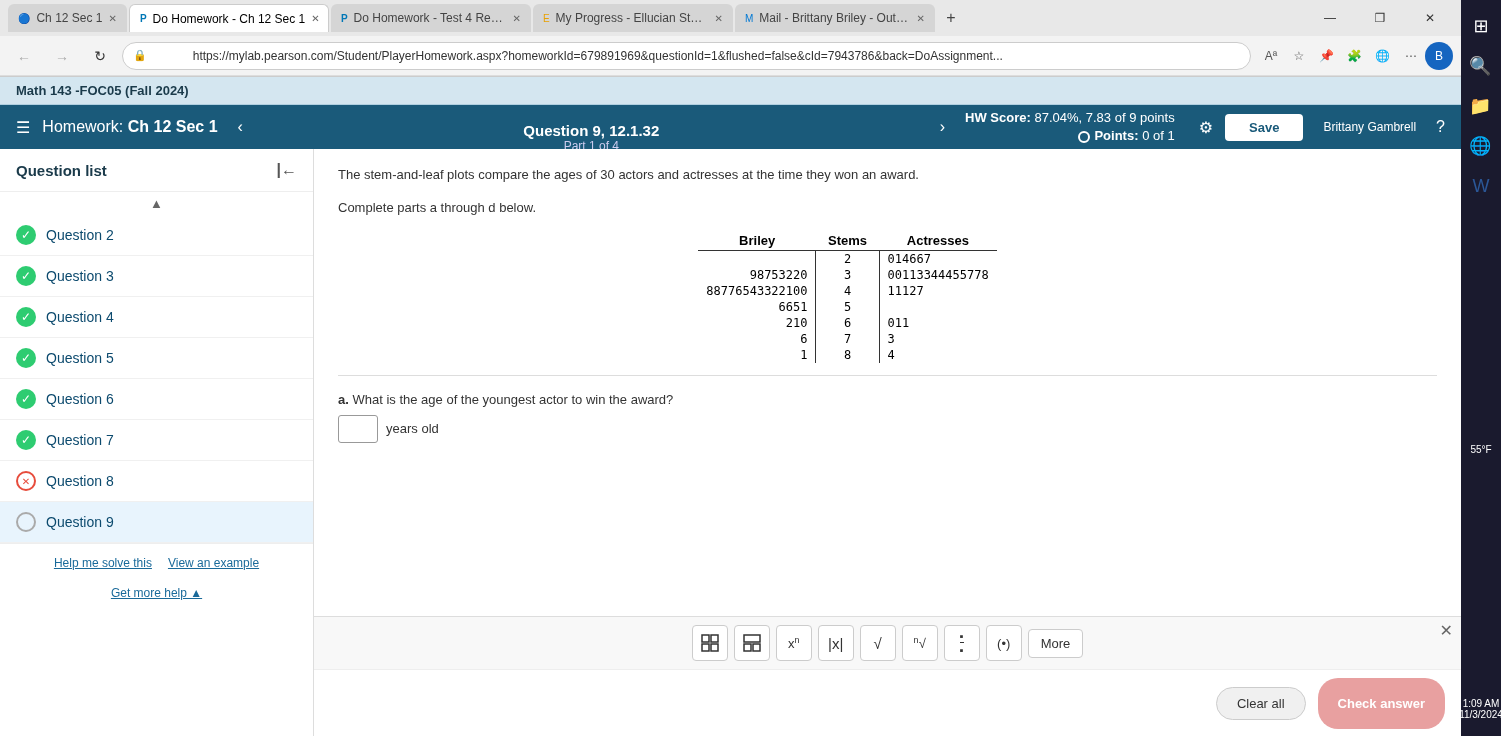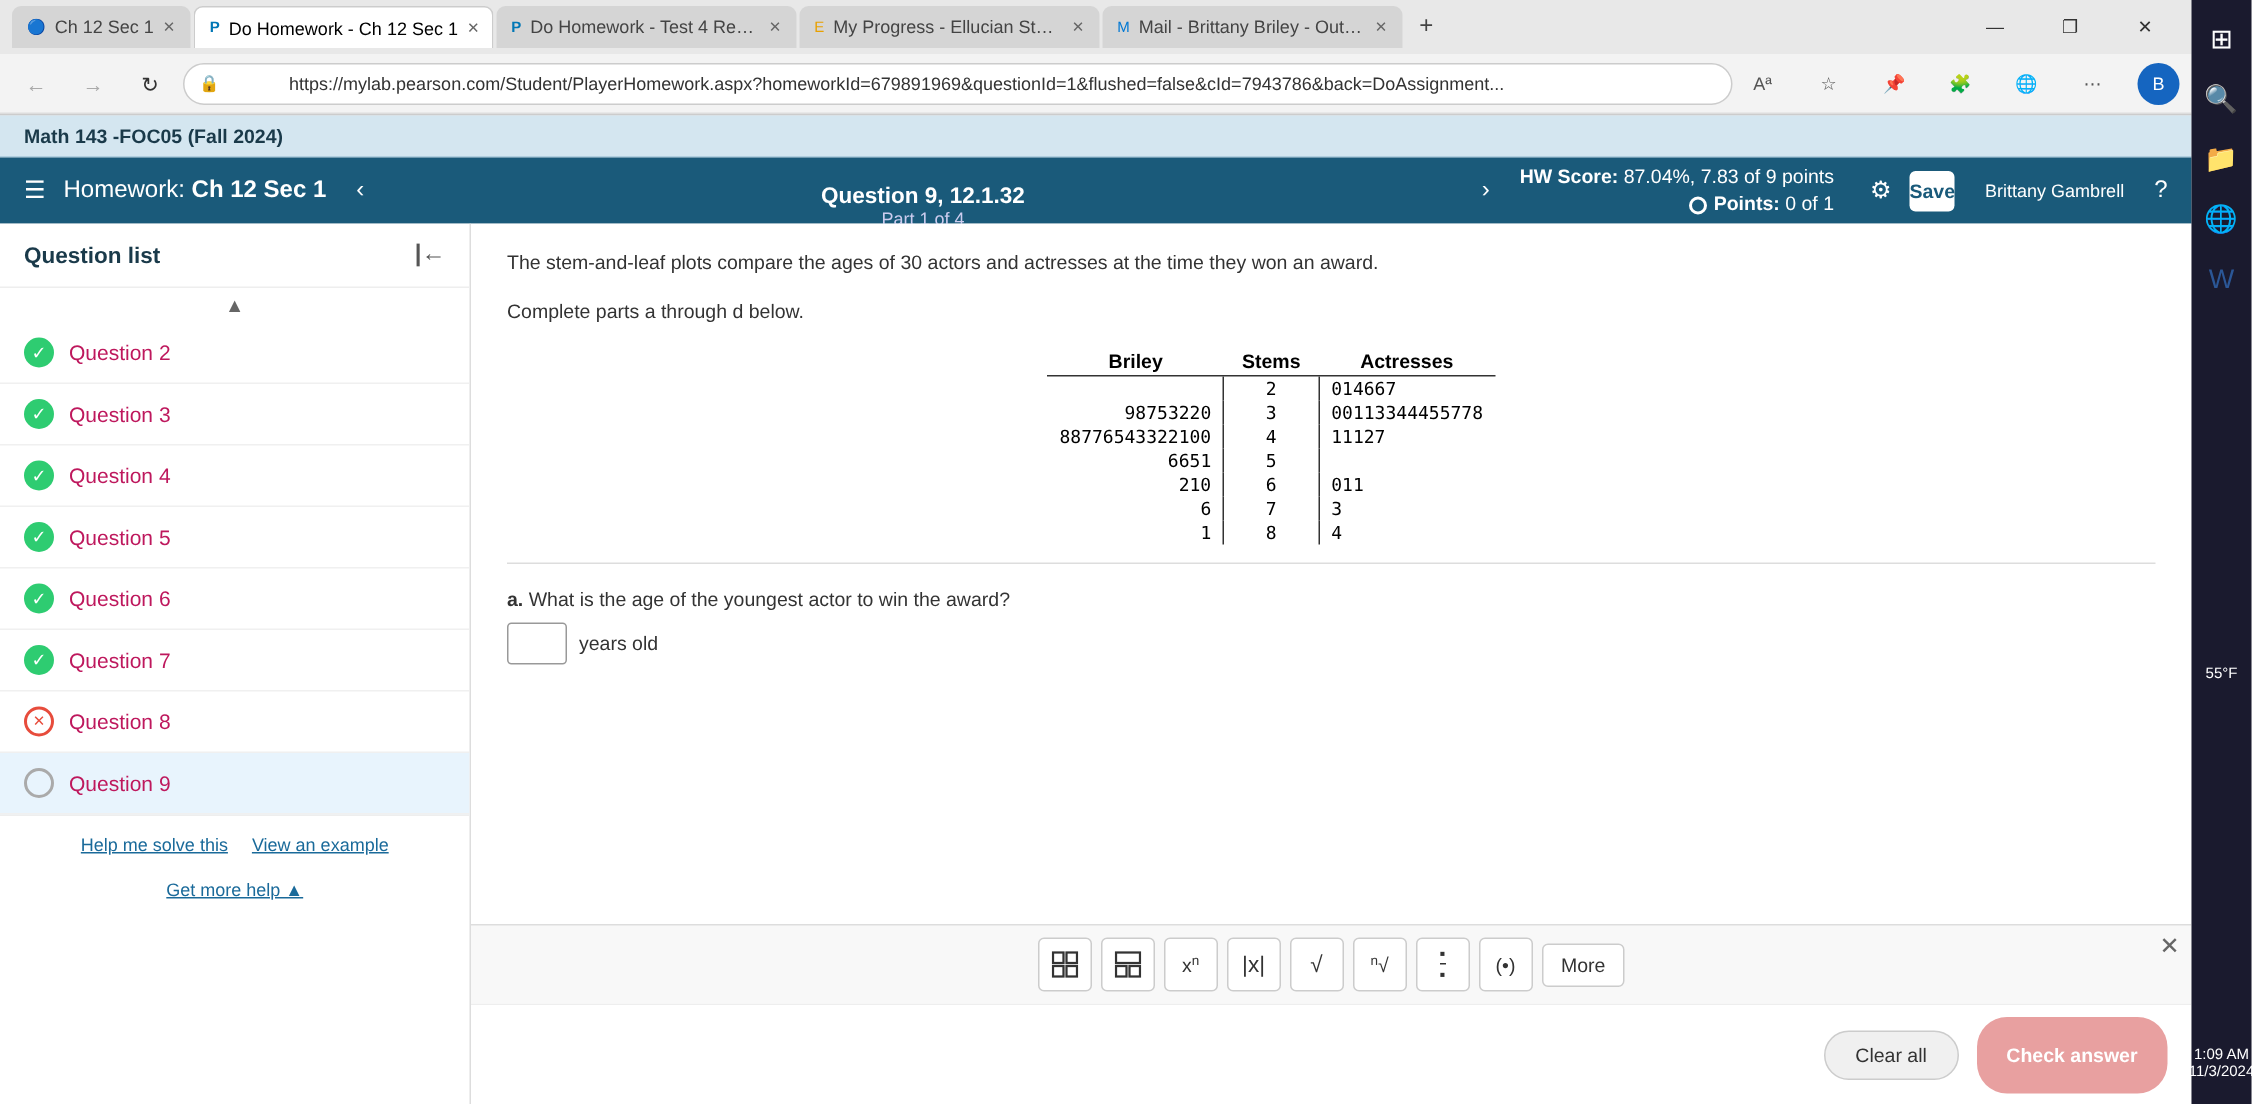--- a/index.html
+++ b/index.html
@@ -15,54 +15,54 @@
     .tab-new { width: 28px; height: 28px; display: flex; align-items: center; justify-content: center; font-size: 16px; color: #444; cursor: pointer; }
     .window-controls { display: flex; gap: 4px; margin-left: auto; }
     .win-btn { width: 46px; height: 36px; display: flex; align-items: center; justify-content: center; font-size: 12px; color: #333; cursor: pointer; }
 
     .address-bar { display: flex; align-items: center; height: 40px; padding: 0 8px; gap: 6px; background: #f3f3f3; border-bottom: 1px solid #ddd; }
     .nav-btn { width: 32px; height: 32px; border-radius: 50%; display: flex; align-items: center; justify-content: center; cursor: pointer; color: #333; font-size: 14px; }
     .nav-btn.disabled { color: #aaa; cursor: default; }
     .url-bar { flex: 1; height: 28px; border: 1px solid #ccc; border-radius: 14px; background: white; display: flex; align-items: center; padding: 0 10px; font-size: 12px; color: #333; gap: 6px; }
     .url-bar .lock-icon { color: #666; font-size: 11px; }
     .url-text { flex: 1; overflow: hidden; white-space: nowrap; text-overflow: ellipsis; font-size: 12px; padding-left: 40px; }
-    .address-actions { display: flex; gap: 16px; align-items: center; }
+    .address-actions { display: flex; gap: 0; align-items: center; }
     .addr-btn { width: 28px; height: 28px; border-radius: 50%; display: flex; align-items: center; justify-content: center; cursor: pointer; font-size: 12px; color: #555; }
 
     
     .app-container { display: flex; flex-direction: column; height: calc(736px - 76px); }
     .course-header { background: #d4e6f0; padding: 6px 16px; font-size: 13px; font-weight: bold; color: #1a3a4a; border-bottom: 1px solid #b0cfe0; }
 
     .hw-header { background: #1a5a7a; color: white; display: flex; align-items: center; height: 44px; padding: 0 16px; gap: 12px; }
     .menu-icon { font-size: 16px; cursor: pointer; color: white; }
     .hw-title { font-size: 16px; font-weight: bold; }
     .hw-title span { font-weight: normal; }
     .nav-arrow { color: white; font-size: 16px; cursor: pointer; padding: 4px 8px; }
     .question-info { text-align: center; flex: 1; }
     .question-number { font-size: 15px; font-weight: bold; margin-top: 21px; }
     .question-part { font-size: 12px; color: #cce; }
     .hw-score { text-align: right; font-size: 13px; }
     .hw-score div { line-height: 1.4; }
     .score-circle { display: inline-block; width: 12px; height: 12px; border-radius: 50%; border: 2px solid white; margin-right: 4px; vertical-align: middle; }
     .settings-btn { color: white; font-size: 16px; cursor: pointer; margin-left: 12px; }
-    .save-btn { background: white; color: #1a5a7a; border: none; padding: 6px 0; border-radius: 4px; font-weight: bold; cursor: pointer; font-size: 13px; }
+    .save-btn { background: white; color: #1a5a7a; border: none; padding: 6px 24px; border-radius: 4px; font-weight: bold; cursor: pointer; font-size: 13px; }
 
     .main-content { display: flex; flex: 1; overflow: hidden; }
 
     
     .sidebar { width: 314px; background: white; border-right: 1px solid #ddd; overflow-y: auto; flex-shrink: 0; }
     .sidebar-header { display: flex; align-items: center; justify-content: space-between; padding: 12px 16px; font-size: 15px; font-weight: bold; color: #1a3a4a; border-bottom: 1px solid #eee; }
     .collapse-btn { color: #555; cursor: pointer; font-size: 16px; }
     .scrollbar-up { text-align: center; padding: 4px; cursor: pointer; color: #666; }
     .question-item { display: flex; align-items: center; gap: 10px; padding: 10px 16px; cursor: pointer; border-bottom: 1px solid #f0f0f0; }
     .question-item.active { background: #e8f4fd; }
     .check-icon { width: 20px; height: 20px; border-radius: 50%; background: #2ecc71; color: white; display: flex; align-items: center; justify-content: center; font-size: 12px; flex-shrink: 0; }
     .partial-icon { width: 20px; height: 20px; border-radius: 50%; background: white; border: 2px solid #e74c3c; color: #e74c3c; display: flex; align-items: center; justify-content: center; font-size: 10px; flex-shrink: 0; }
     .empty-icon { width: 20px; height: 20px; border-radius: 50%; border: 2px solid #aaa; flex-shrink: 0; }
-    .question-label { font-size: 14px; color: #be185d; }
+    .question-label { font-size: 14px; color: #0c4a6e; }
     .sidebar-footer { padding: 12px 16px; border-top: 1px solid #eee; }
     .help-links { display: flex; gap: 16px; justify-content: center; flex-wrap: wrap; }
     .help-link { color: #1a6a9a; font-size: 12px; cursor: pointer; text-decoration: underline; }
 
     
     .problem-area { flex: 1; background: white; display: flex; flex-direction: column; overflow: hidden; }
     .problem-content { flex: 1; padding: 16px 24px; overflow-y: auto; }
     .problem-text { font-size: 13px; color: #333; line-height: 1.6; margin-bottom: 12px; }
     .divider-line { border: none; border-top: 1px solid #ddd; margin: 12px 0; }
 

